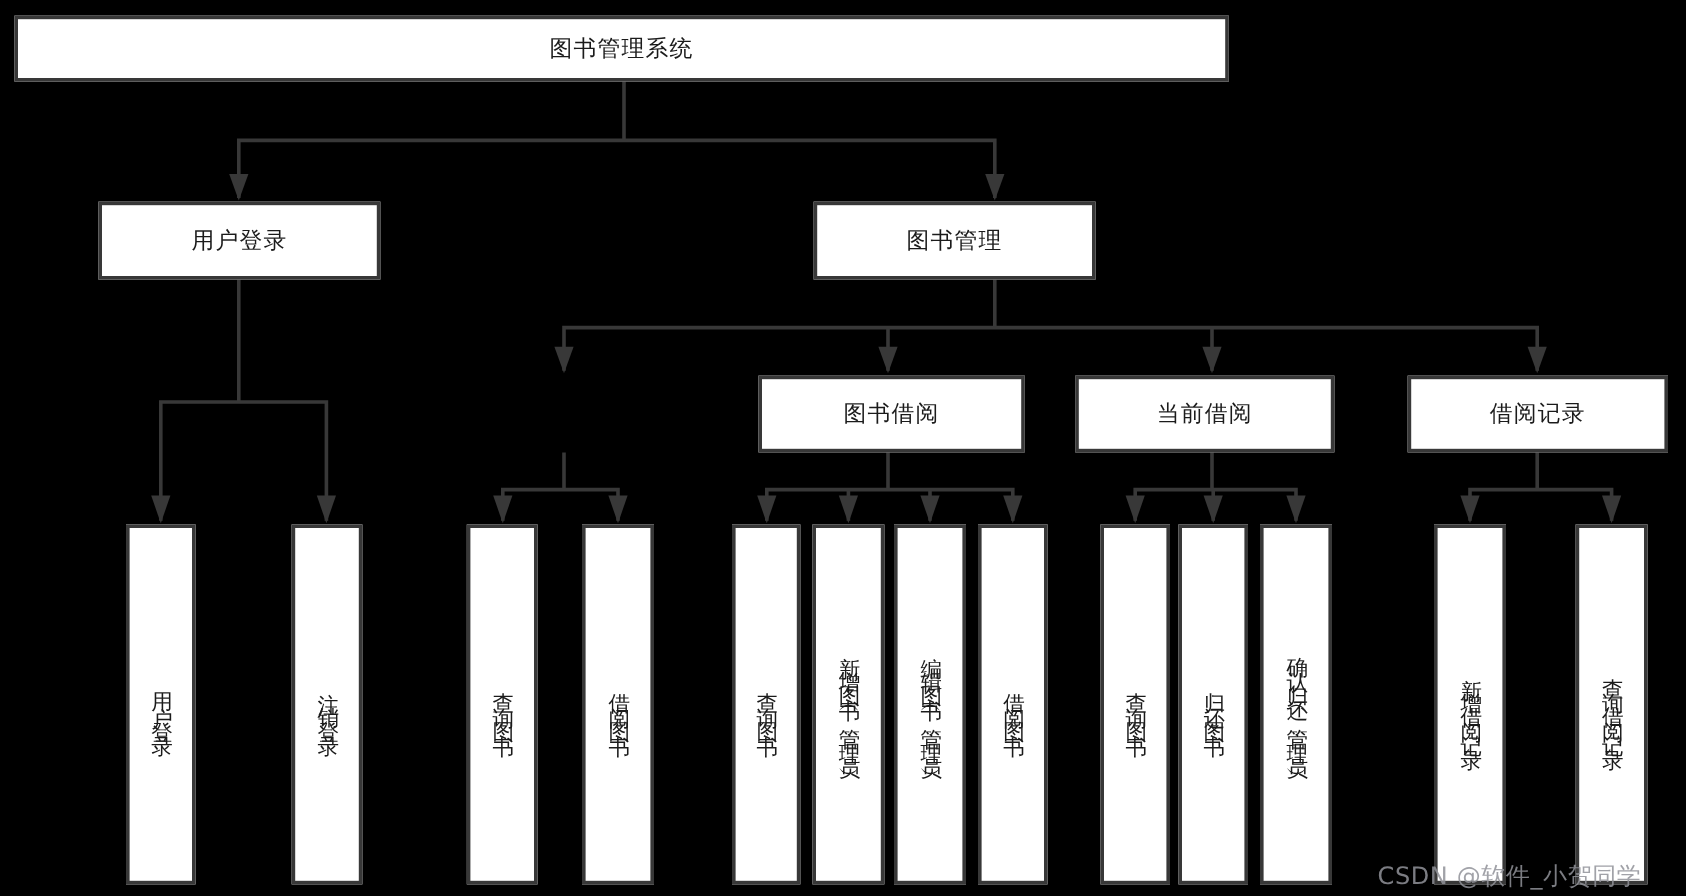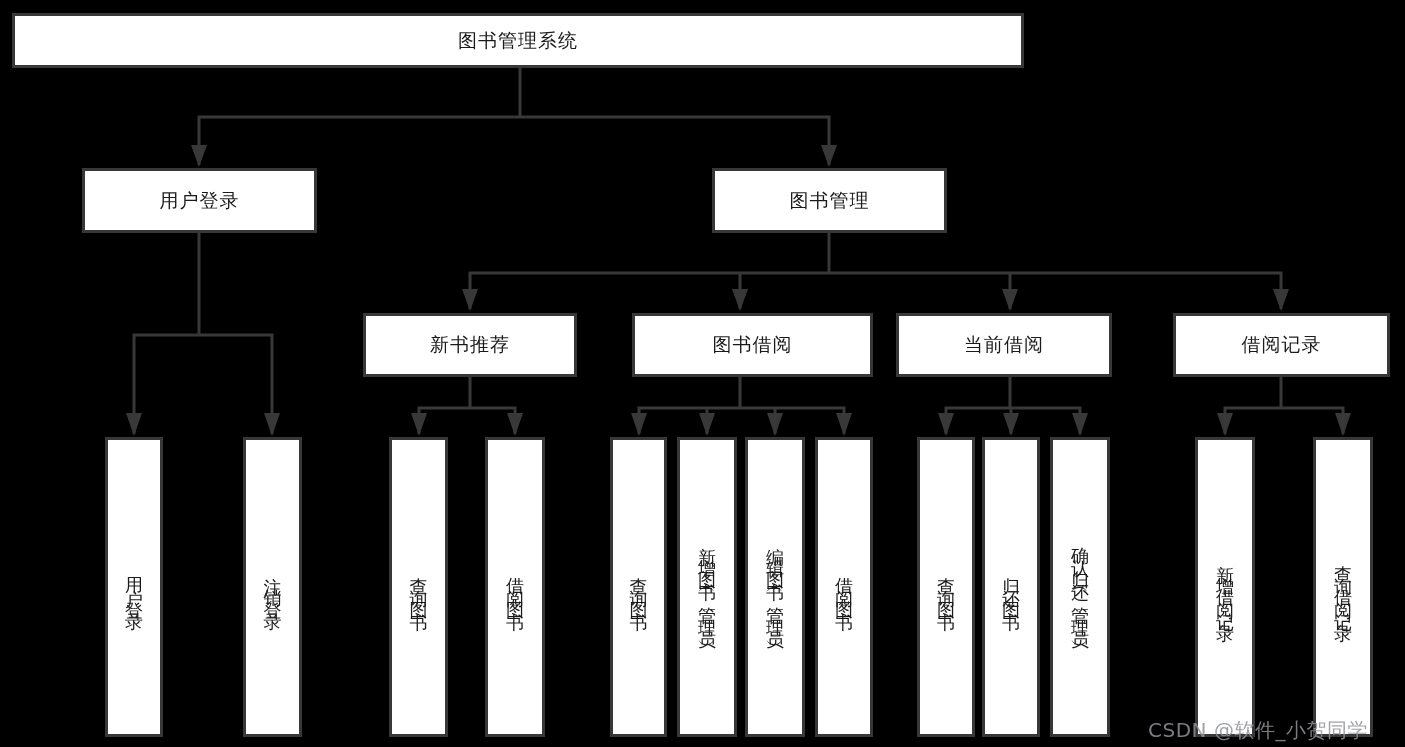--- a/index.html
+++ b/index.html
@@ -113,24 +113,23 @@
       <polygon points="1072,413 1088,413 1080,436"></polygon>
 
       <polygon points="1217,413 1233,413 1225,436"></polygon>
       <polygon points="1335,413 1351,413 1343,436"></polygon>
     </g>
   </svg>
 
   <div class="node h-node" style="left:12px; top:13px; width:1012px; height:55px;">图书管理系统</div>
 
   <div class="node h-node" style="left:82px; top:168px; width:235px; height:65px;">用户登录</div>
-  <div class="node h-node" style="left:712px; top:168px; width:235px; height:65px;">图书管理</div>
+  <div class="node h-node" style="left:678px; top:168px; width:235px; height:65px;">图书管理</div>
 
-  <div class="node h-node" style="left:363px; top:313px; width:214px; height:64px;">新书推荐</div>
-  <div class="node h-node" style="left:632px; top:313px; width:241px; height:64px;">图书借阅</div>
+  <div class="node h-node" style="left:632px; top:313px; width:222px; height:64px;">图书借阅</div>
   <div class="node h-node" style="left:896px; top:313px; width:216px; height:64px;">当前借阅</div>
   <div class="node h-node" style="left:1173px; top:313px; width:217px; height:64px;text-align:right;">借阅记录</div>
 
   <div class="node v-node" style="left:105px; top:437px; width:58px; height:300px;">用户登录</div>
   <div class="node v-node" style="left:243px; top:437px; width:59px; height:300px;">注销登录</div>
 
   <div class="node v-node" style="left:389px; top:437px; width:59px; height:300px;">查询图书</div>
   <div class="node v-node" style="left:485px; top:437px; width:60px; height:300px;">借阅图书</div>
 
   <div class="node v-node" style="left:610px; top:437px; width:57px; height:300px;">查询图书</div>

